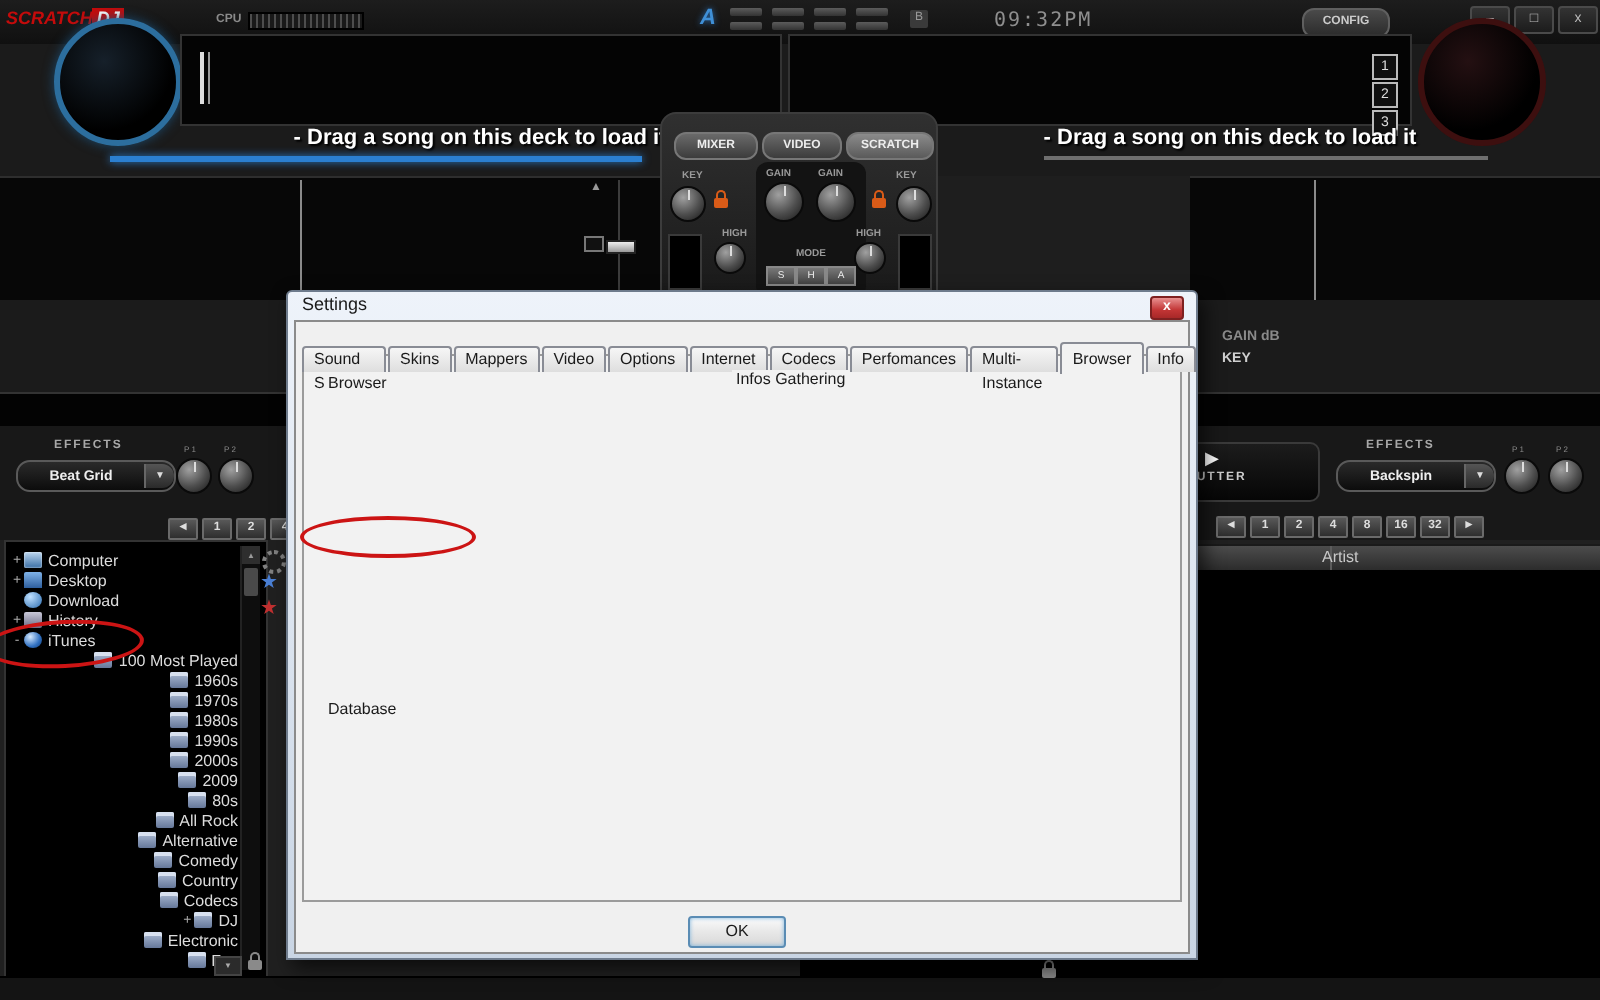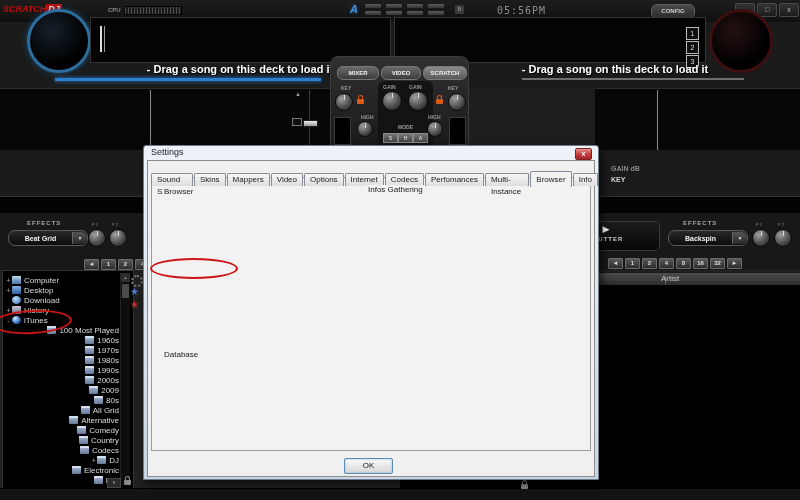--- a/index.html
+++ b/index.html
@@ -142,21 +142,21 @@
       <div class="beatbox"></div>
       <div class="beatbox"></div>
   </div>
   <div class="abs beatrow" style="top:11px">
     <div class="beatbox"></div>
       <div class="beatbox"></div>
       <div class="beatbox"></div>
       <div class="beatbox"></div>
   </div>
   <div class="abs beatB">B</div>
-  <div class="abs clock">05:56PM</div>
+  <div class="abs clock">09:32PM</div>
   <div class="abs configbtn">CONFIG</div>
   <div class="abs winbtns">
     <div class="wbtn">–</div>
     <div class="wbtn">□</div>
     <div class="wbtn">x</div>
   </div>
 
   <div class="abs deckband"></div>
   <div class="abs jog jogL"></div>
   <div class="abs jog jogR"></div>
@@ -327,21 +327,21 @@
           <span>2009</span>
         </div>
       <div class="trow" data-indent="1">
           <span class="texp"></span>
           <span class="ticon" data-icon="playlist"></span>
           <span>80s</span>
         </div>
       <div class="trow" data-indent="1">
           <span class="texp"></span>
           <span class="ticon" data-icon="playlist"></span>
-          <span>All Grid</span>
+          <span>All Rock</span>
         </div>
       <div class="trow" data-indent="1">
           <span class="texp"></span>
           <span class="ticon" data-icon="playlist"></span>
           <span>Alternative</span>
         </div>
       <div class="trow" data-indent="1">
           <span class="texp"></span>
           <span class="ticon" data-icon="playlist"></span>
           <span>Comedy</span>

